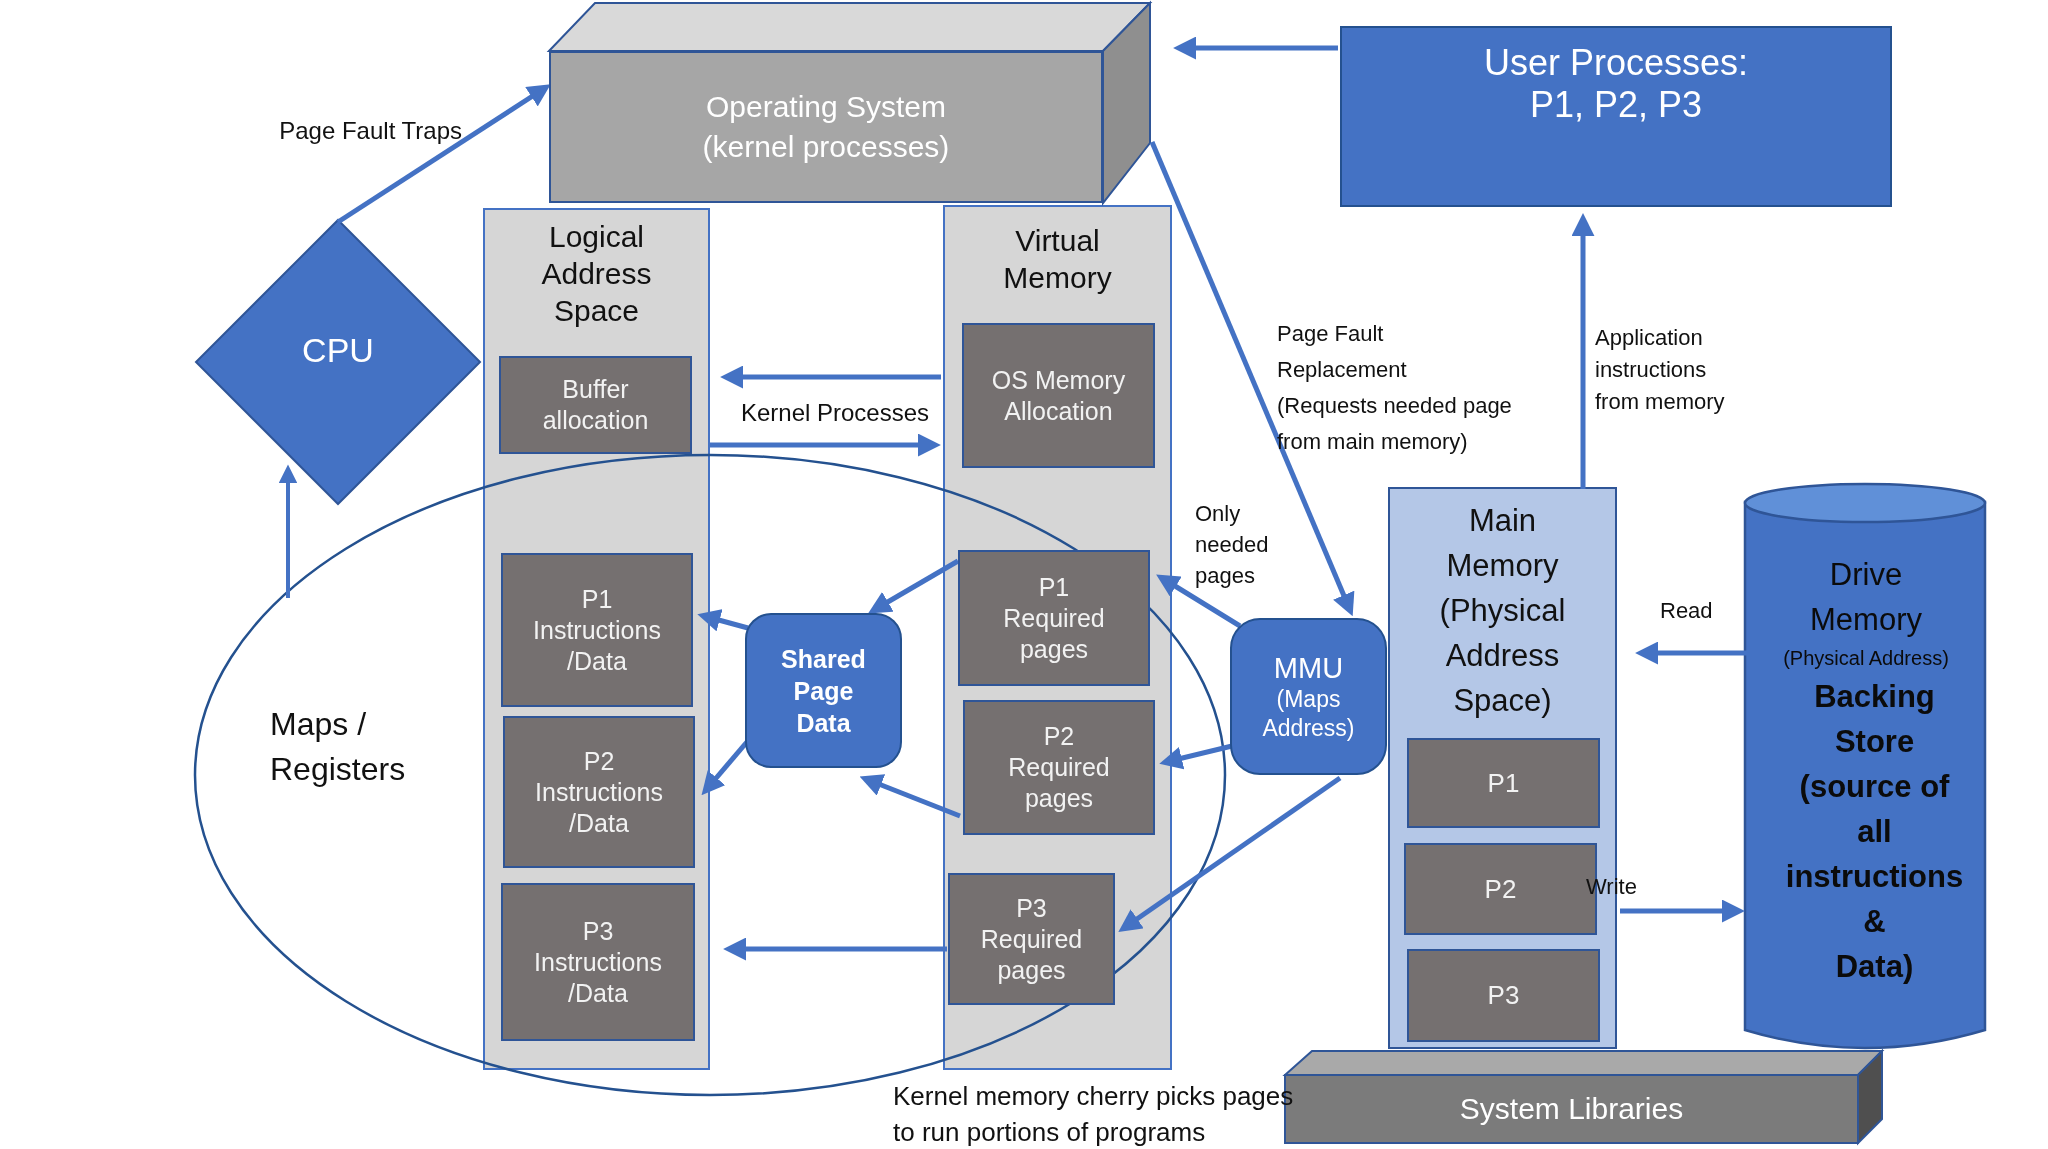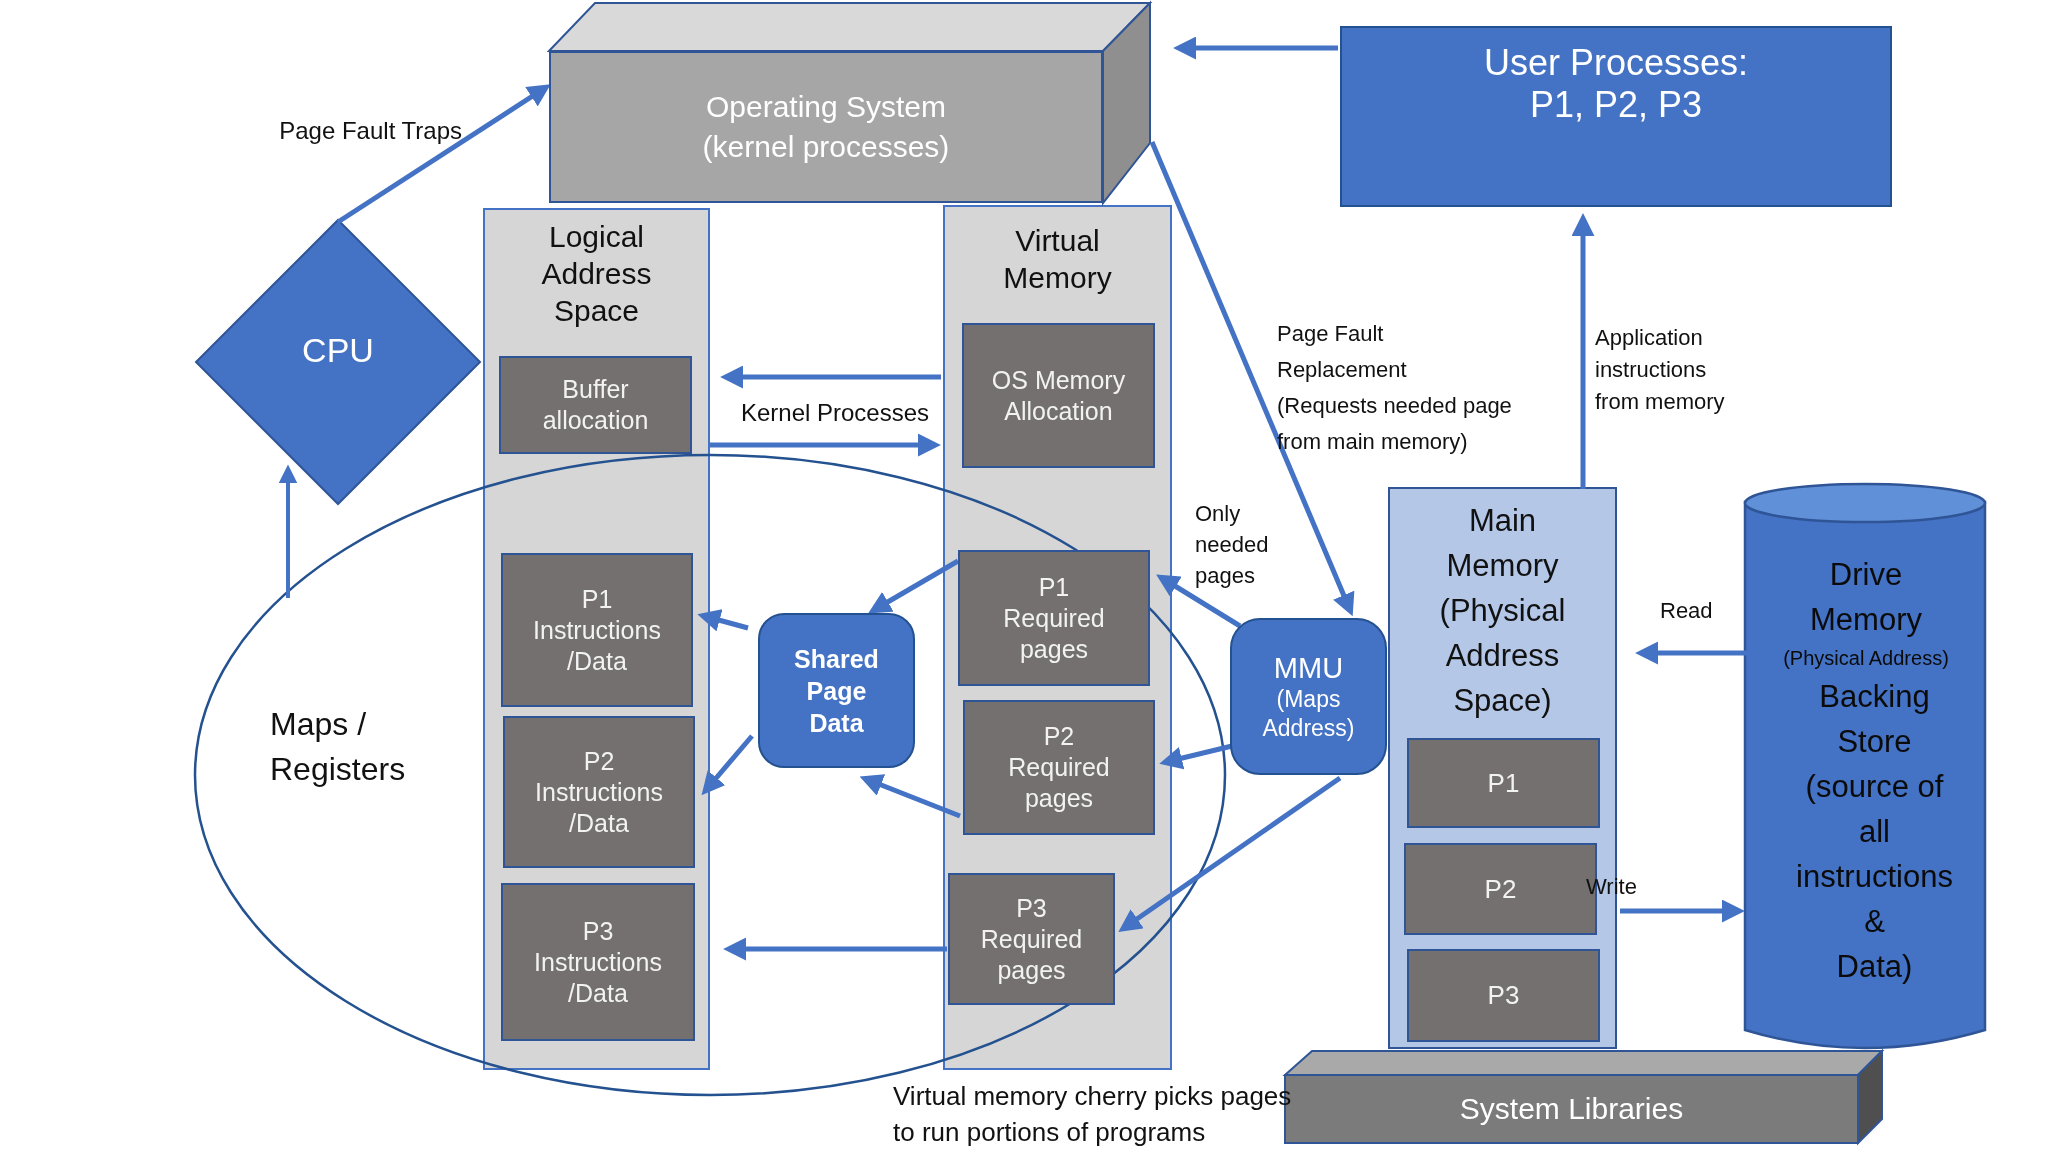--- a/index.html
+++ b/index.html
@@ -101,21 +101,21 @@
   <div class="abs z2 center pre darkbox" style="left:958px;top:550px;width:192px;height:136px;">P1
 Required
 pages</div>
   <div class="abs z2 center pre darkbox" style="left:963px;top:700px;width:192px;height:135px;">P2
 Required
 pages</div>
   <div class="abs z2 center pre darkbox" style="left:948px;top:873px;width:167px;height:132px;">P3
 Required
 pages</div>
 
-  <div class="abs z2 center pre bluebox" style="left:745px;top:613px;width:157px;height:155px;border-radius:26px;font-size:25px;line-height:32px;font-weight:bold;margin-left:13px;">Shared
+  <div class="abs z2 center pre bluebox" style="left:745px;top:613px;width:157px;height:155px;border-radius:26px;font-size:25px;line-height:32px;font-weight:bold;">Shared
 Page
 Data</div>
 
   <div class="abs z2 bluebox" style="left:1230px;top:618px;width:157px;height:157px;border-radius:30px;display:flex;flex-direction:column;align-items:center;justify-content:center;text-align:center;">
     <span style="font-size:29px;line-height:34px;">MMU</span>
     <span class="pre" style="font-size:23px;line-height:29px;">(Maps
 Address)</span>
   </div>
 
   <div class="abs z2 pre" style="left:1388px;top:498px;width:229px;text-align:center;color:#111;font-size:31px;line-height:45px;">Main
@@ -124,21 +124,21 @@
 Address
 Space)</div>
   <div class="abs z2 center darkbox" style="left:1407px;top:738px;width:193px;height:90px;font-size:26px;">P1</div>
   <div class="abs z2 center darkbox" style="left:1404px;top:843px;width:193px;height:92px;font-size:26px;">P2</div>
   <div class="abs z2 center darkbox" style="left:1407px;top:949px;width:193px;height:93px;font-size:26px;">P3</div>
 
   <div class="abs z2" style="left:1747px;top:552px;width:238px;text-align:center;color:#0b0b0b;">
     <div class="pre" style="font-size:31px;line-height:45px;font-weight:500;">Drive
 Memory</div>
     <div class="pre" style="font-size:20px;line-height:32px;font-weight:500;">(Physical Address)</div>
-    <div class="pre" style="font-size:31px;line-height:45px;font-weight:400;padding-left:17px;">Backing
+    <div class="pre" style="font-size:31px;line-height:45px;font-weight:700;padding-left:17px;">Backing
 Store
 (source of
 all
 instructions
 &amp;
 Data)</div>
   </div>
 
   <div class="abs z2 center" style="left:1285px;top:1075px;width:573px;height:68px;color:#fff;font-size:30px;">System Libraries</div>
 
@@ -151,16 +151,16 @@
   <div class="abs z2 lbl pre" style="left:1595px;top:322px;width:180px;font-size:22px;line-height:32px;">Application
 instructions
 from memory</div>
   <div class="abs z2 lbl pre" style="left:1195px;top:498px;width:110px;font-size:22px;line-height:31px;">Only
 needed
 pages</div>
   <div class="abs z2 lbl" style="left:1660px;top:596px;width:70px;font-size:22px;">Read</div>
   <div class="abs z2 lbl" style="left:1586px;top:872px;width:70px;font-size:22px;">Write</div>
   <div class="abs z2 pre" style="left:270px;top:702px;width:200px;color:#111;font-size:32px;line-height:45px;">Maps /
 Registers</div>
-  <div class="abs z2 pre" style="left:893px;top:1078px;width:420px;color:#111;font-size:26px;line-height:36px;">Virtual memory cherry picks pages
+  <div class="abs z2 pre" style="left:893px;top:1078px;width:420px;color:#111;font-size:26px;line-height:36px;">Kernel memory cherry picks pages
 to run portions of programs</div>
 
 </div>
 
 </body></html>

